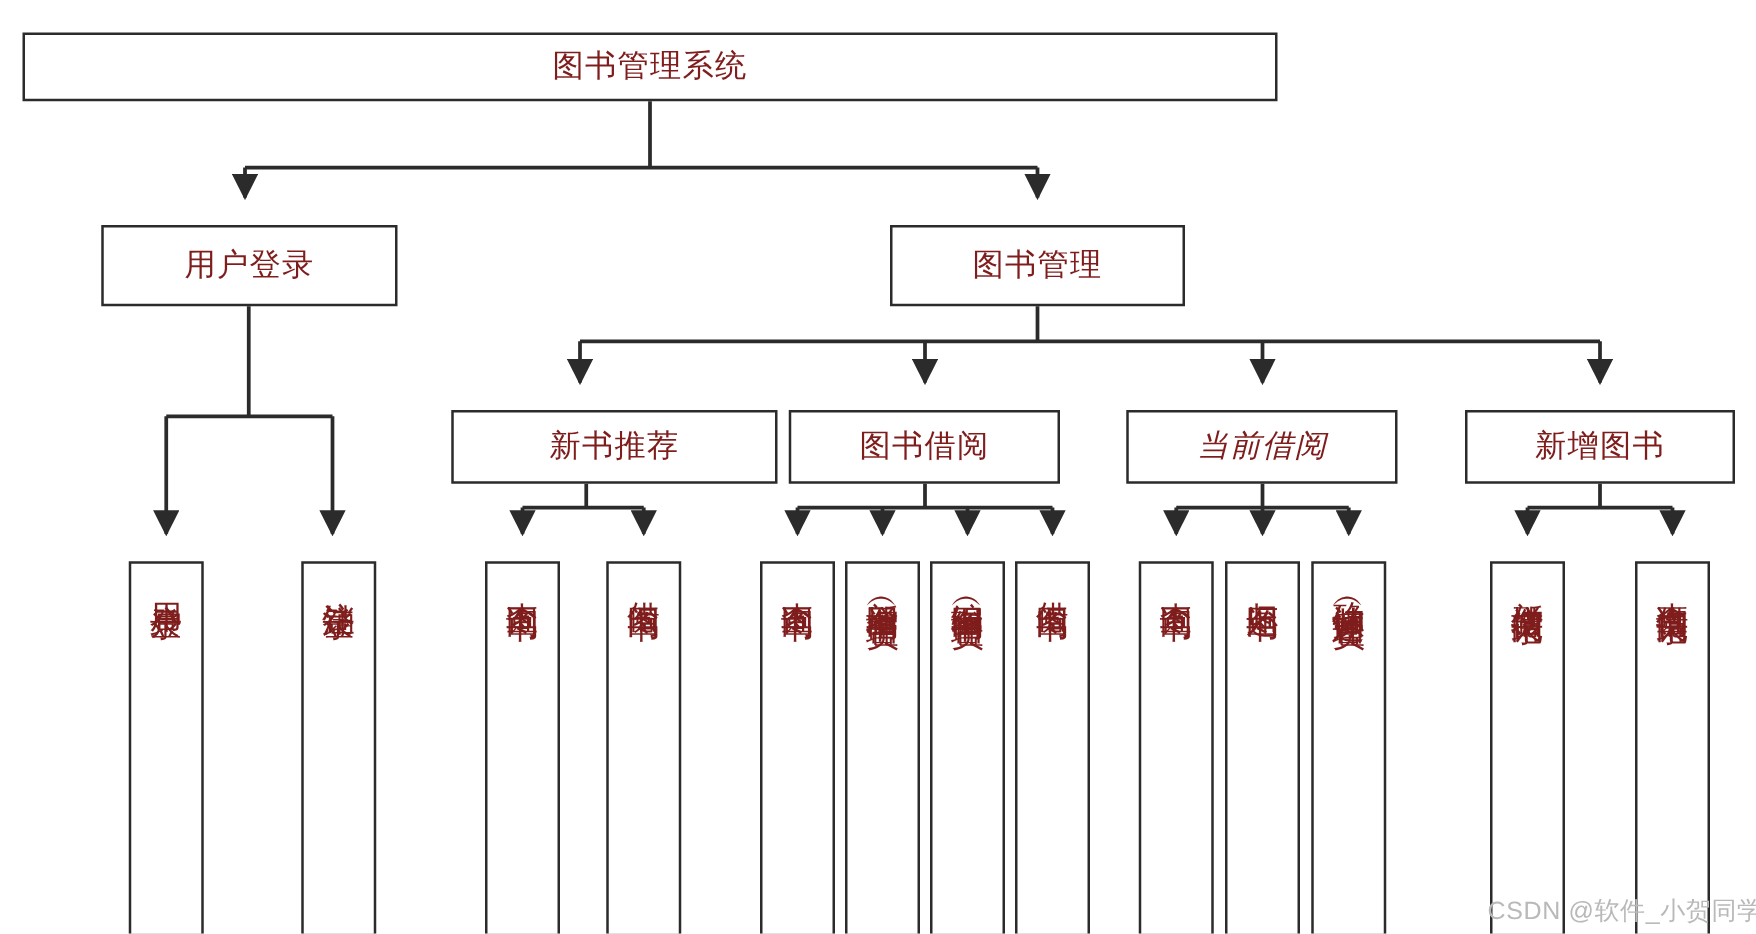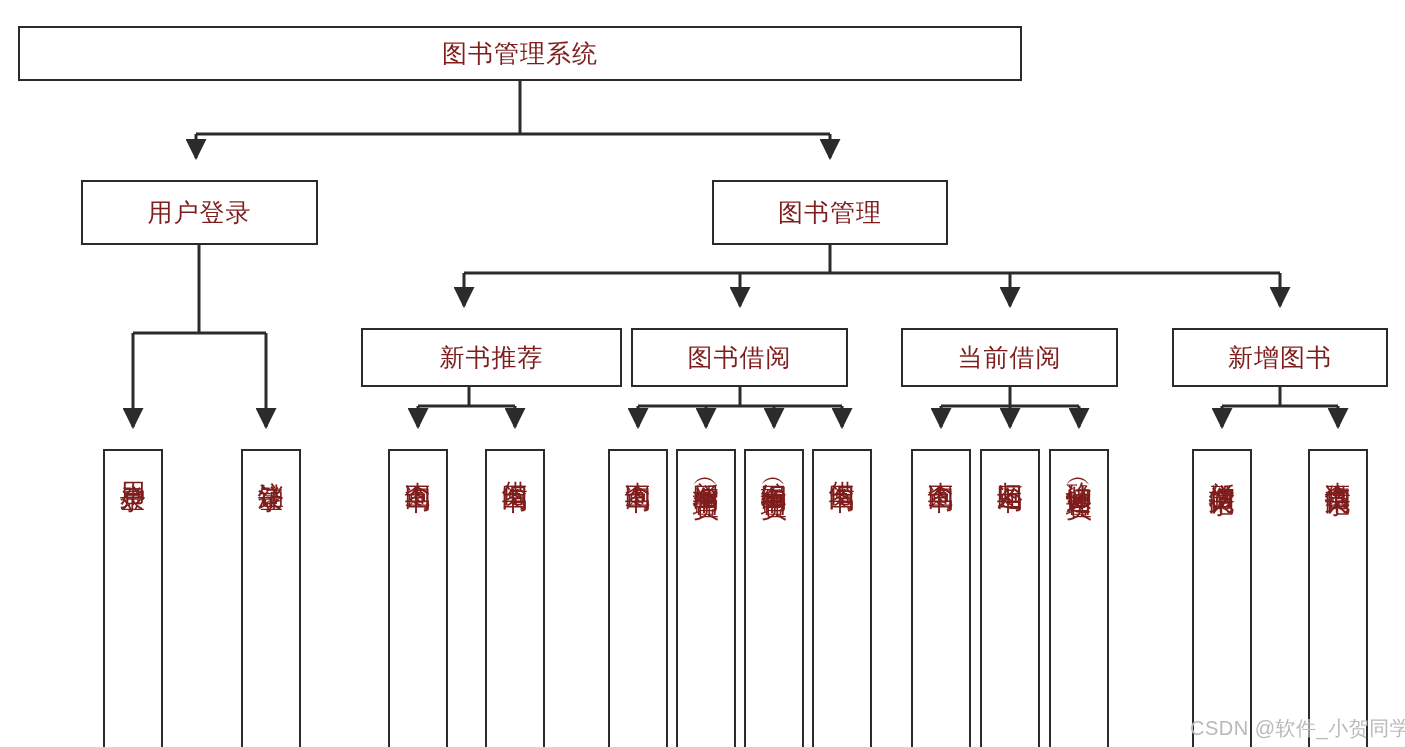--- a/index.html
+++ b/index.html
@@ -126,21 +126,21 @@
   <div class="node horiz" style="left:712px; top:168px; width:236px; height:65px;">
     <span>图书管理</span>
   </div>
 
   <div class="node horiz" style="left:361px; top:316px; width:261px; height:59px;">
     <span>新书推荐</span>
   </div>
   <div class="node horiz" style="left:631px; top:316px; width:217px; height:59px;">
     <span>图书借阅</span>
   </div>
-  <div class="node horiz" style="left:901px; top:316px; width:217px; height:59px;">
+  <div class="node horiz" style="left:901px; top:316px; width:217px; height:59px;font-style:italic;">
     <span>当前借阅</span>
   </div>
   <div class="node horiz" style="left:1172px; top:316px; width:216px; height:59px;">
     <span>新增图书</span>
   </div>
 
   <div class="node vert" style="left:103px; top:437px; width:60px; height:300px;">
     <span>用户登录</span>
   </div>
   <div class="node vert" style="left:241px; top:437px; width:60px; height:300px;">

